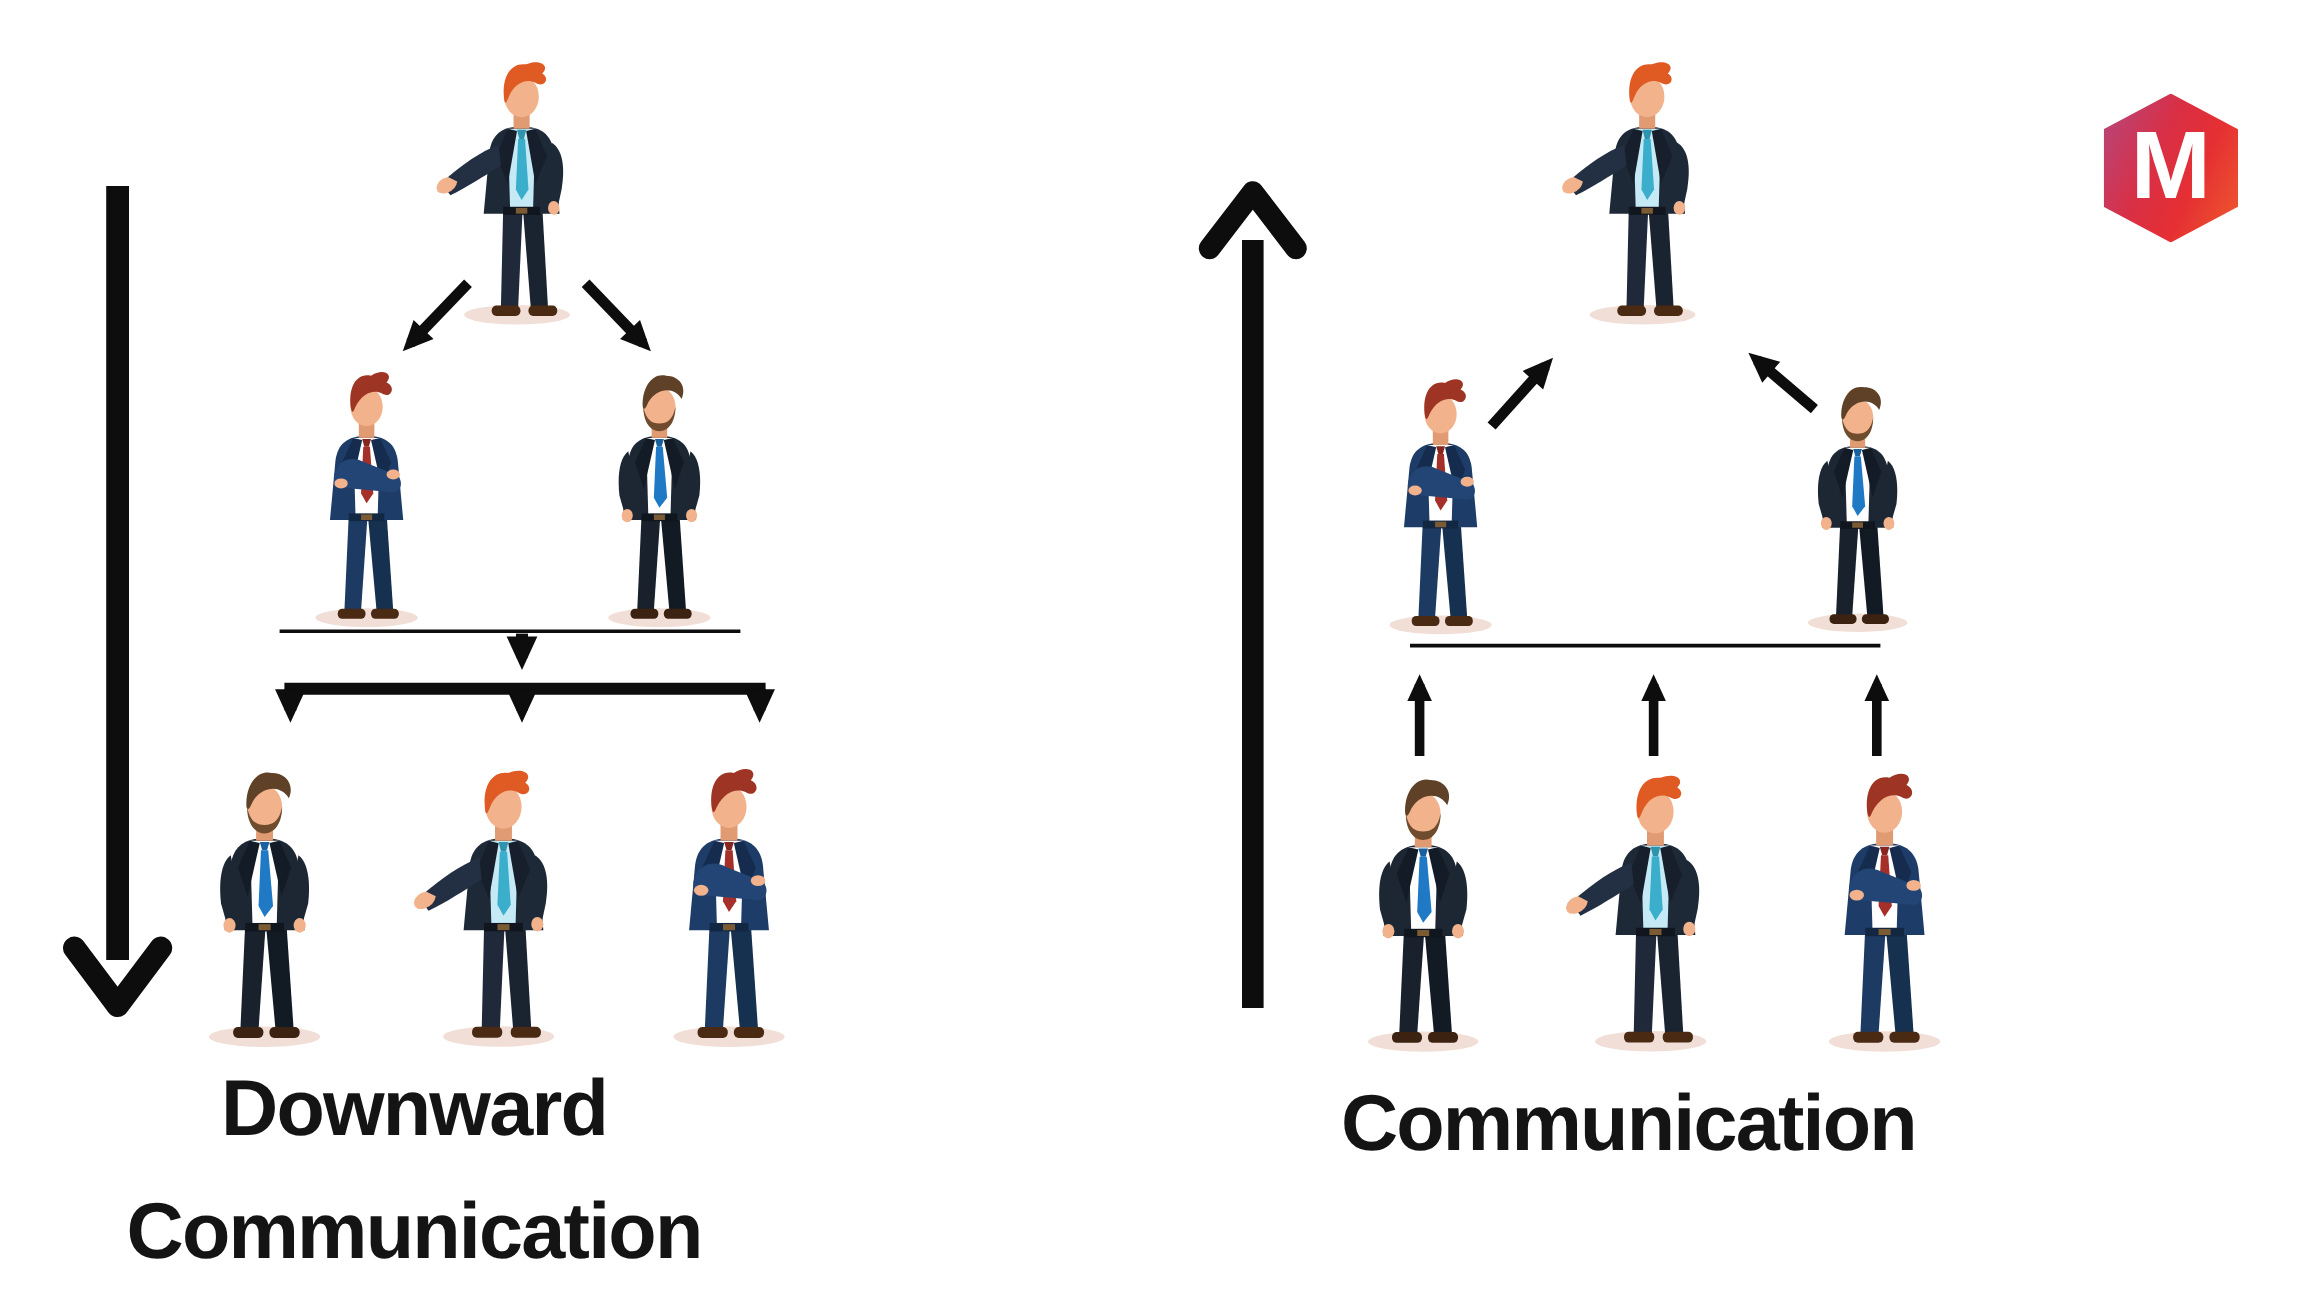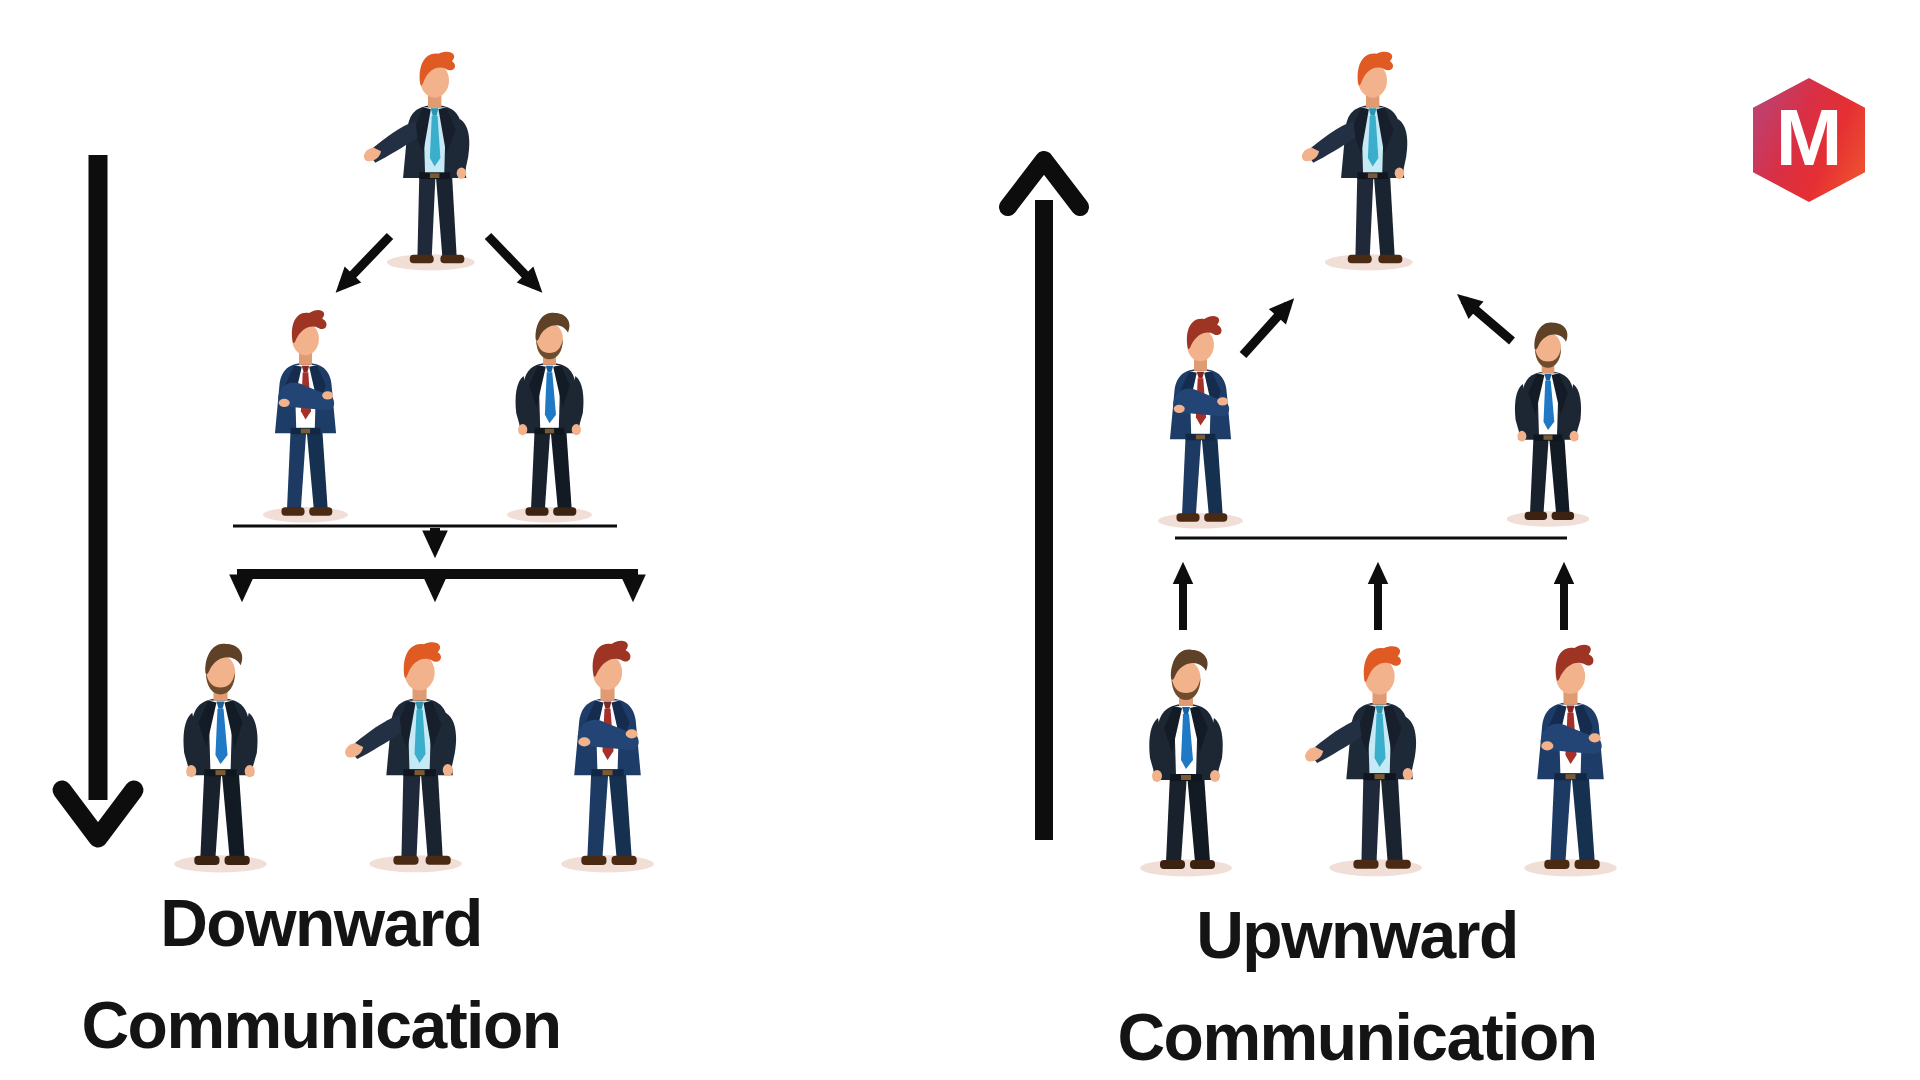--- a/index.html
+++ b/index.html
@@ -1,21 +1,21 @@
 <!DOCTYPE html>
 <html><head>
 <meta charset="utf-8">
 <style>
   html,body{margin:0;padding:0;background:#ffffff;}
   .stage{position:relative;width:1920px;height:1080px;background:#ffffff;overflow:hidden;
          font-family:"Liberation Sans", sans-serif;}
   .scene{position:absolute;left:0;top:0;width:1920px;height:1080px;}
   .title{position:absolute;text-align:center;font-weight:bold;color:#141414;
          font-size:66px;line-height:102px;letter-spacing:-1.5px;}
-  .title-left{left:21px;top:872px;width:600px;}
+  .title-left{left:45px;top:872px;width:600px;}
   .title-right{left:1032px;top:884px;width:650px;}
   .logo{position:absolute;left:1753px;top:78px;width:112px;height:124px;
         clip-path:polygon(50% 0%,100% 24%,100% 76%,50% 100%,0% 76%,0% 24%);
         background:linear-gradient(115deg,#b3487f 0%,#d92f45 40%,#e52f33 65%,#ef5c2e 100%);
         display:flex;align-items:center;justify-content:center;}
   .logo span{color:#ffffff;font-weight:bold;font-size:80px;line-height:80px;
              transform:translateY(-2px);}
 </style>
 </head>
 <body>
@@ -142,21 +142,20 @@
       <use href="#p-manager" x="1301" y="636" width="141" height="242"></use>
       <use href="#p-crossed" x="1510" y="636" width="121" height="242"></use>
     </g>
   </svg>
 
   <div class="title title-left">
     <div>Downward</div>
     <div>Communication</div>
   </div>
   <div class="title title-right">
-    <div>Upwnward</div>
     <div>Communication</div>
   </div>
 
   <div class="logo">
     <span>M</span>
   </div>
 
 </div>
 
 </body></html>

